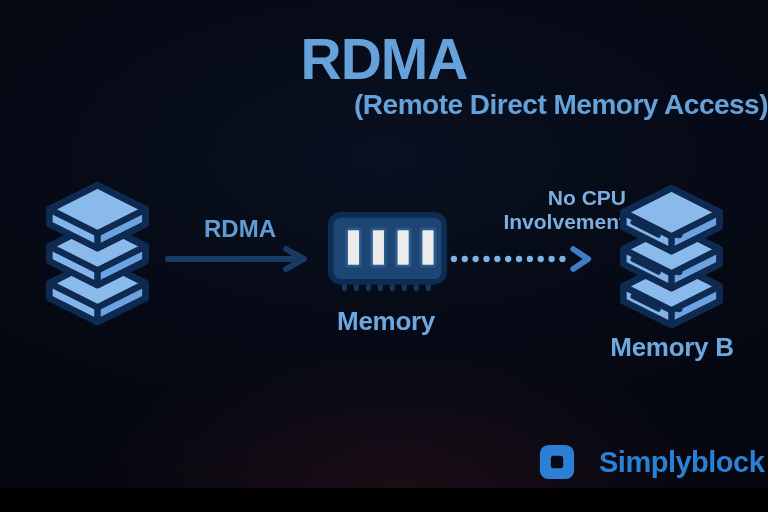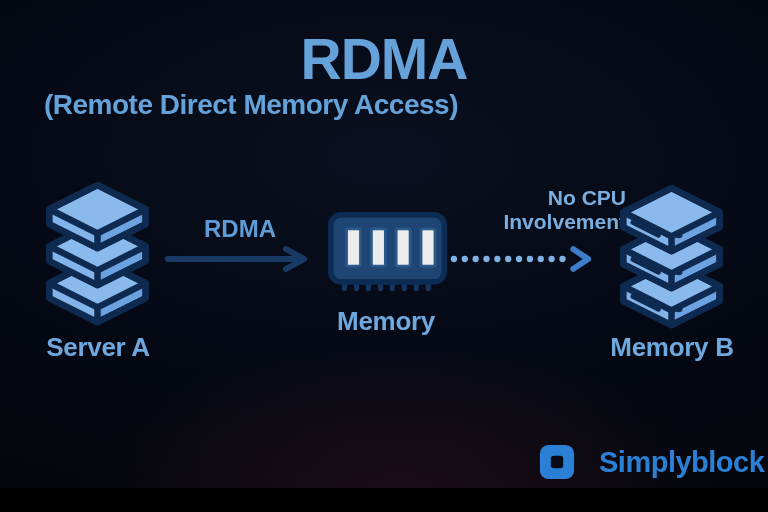--- a/index.html
+++ b/index.html
@@ -22,26 +22,25 @@
     text-align: center;
     color: #66a2da;
     font-size: 57px;
     font-weight: 800;
     letter-spacing: -1px;
     line-height: 1.1;
   }
   .subtitle {
     position: absolute;
     left: 0; right: 0; top: 89px;
-    text-align: left;
+    text-align: right;
     color: #66a2da;
     font-size: 28px;
     font-weight: 700;
     letter-spacing: -0.5px;
-    padding-left: 44px;
   }
   .icon-wrap { position: absolute; }
   .node-label {
     position: absolute;
     color: #6ea8de;
     font-size: 26px;
     font-weight: 700;
     text-align: center;
     letter-spacing: -0.3px;
   }
@@ -108,21 +107,20 @@
             <path d="M8 30 L60 4 L112 30 L112 46 L60 72 L8 46 Z" fill="#6ca2e0"></path>
             <path d="M8 30 L60 56 L60 72 L8 46 Z" fill="#82b3e9" stroke="none"></path>
             <path d="M8 30 L60 4 L112 30 L60 56 Z" fill="#8abaec"></path>
             <path d="M8 30 L60 4 L112 30 L112 46 L60 72 L8 46 Z" fill="none"></path>
             <line x1="60" y1="56" x2="60" y2="72"></line>
           </g>
         </g>
       </svg>
     </span>
   </div>
-  <div class="node-label" style="left:28px; top:332px; width:140px;">Server A</div>
 
   <div class="arrow-label" style="left:190px; top:215px; width:100px;">RDMA</div>
   <div class="icon-wrap" style="left:164px; top:246px;">
     <span>
       <svg width="150" height="26" viewBox="0 0 150 26">
         <g stroke="#1a3a66" stroke-width="6" stroke-linecap="round" stroke-linejoin="round" fill="none">
           <line x1="4" y1="13" x2="130" y2="13"></line>
           <path d="M122 3 L140 13 L122 23"></path>
         </g>
       </svg>

